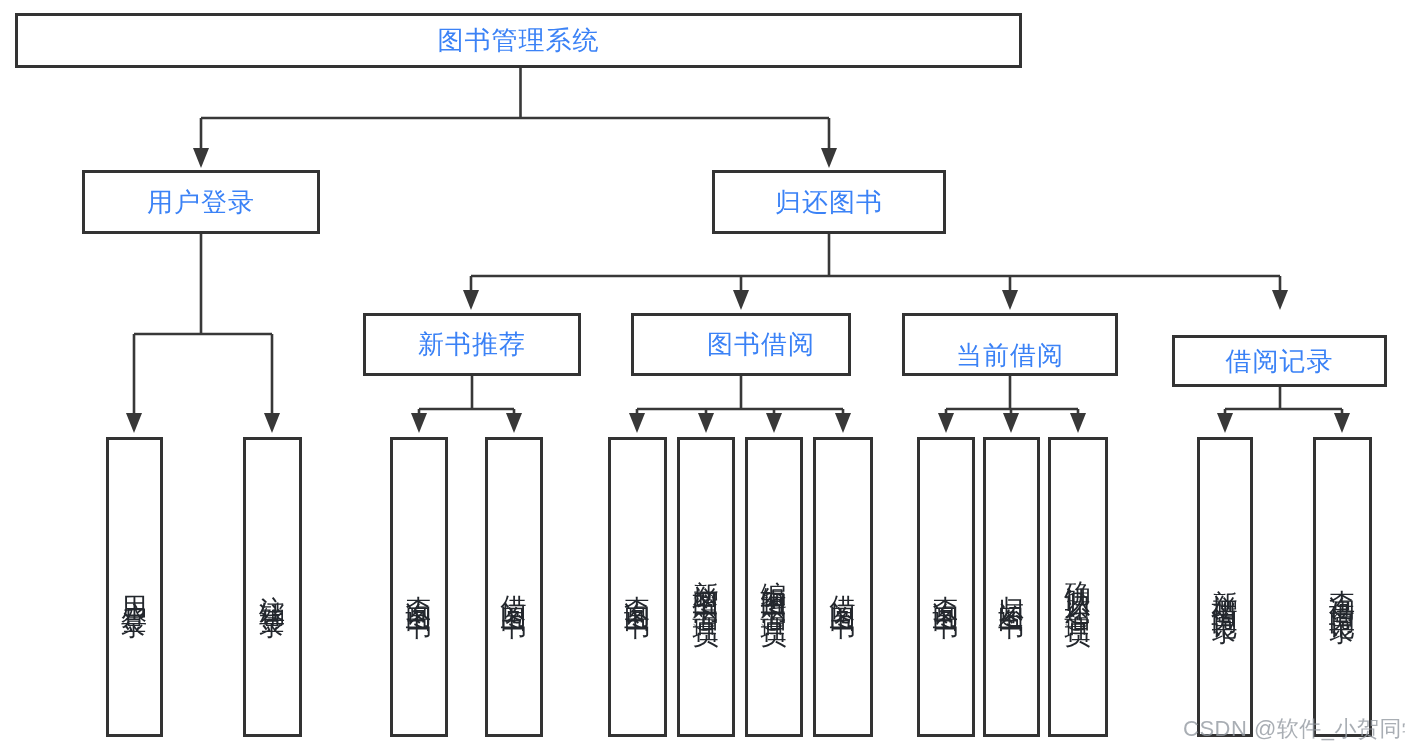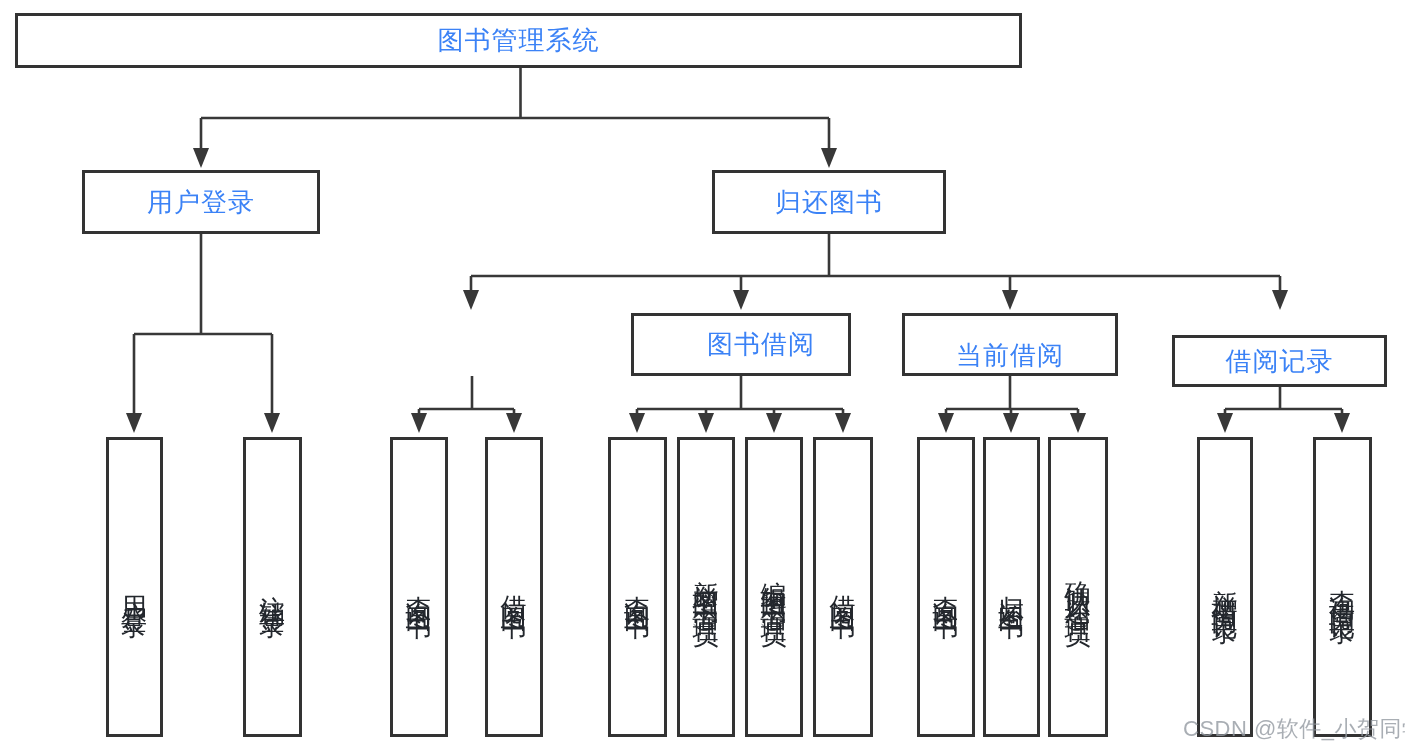--- a/index.html
+++ b/index.html
@@ -93,20 +93,23 @@
     <span class="hlabel">图书管理系统</span>
   </div>
 
   <div class="node" style="left:82px;top:170px;width:238px;height:64px;">
     <span class="hlabel">用户登录</span>
   </div>
   <div class="node" style="left:712px;top:170px;width:234px;height:64px;">
     <span class="hlabel">归还图书</span>
   </div>
 
+  <div class="node" style="left:363px;top:313px;width:218px;height:63px;">
+    <span class="hlabel">新书推荐</span>
+  </div>
   <div class="node" style="left:631px;top:313px;width:220px;height:63px;padding-left:40px;">
     <span class="hlabel">图书借阅</span>
   </div>
   <div class="node" style="left:902px;top:313px;width:216px;height:63px;align-items:flex-end;">
     <span class="hlabel">当前借阅</span>
   </div>
   <div class="node" style="left:1172px;top:313px;width:215px;height:52px;margin-top:22px;">
     <span class="hlabel">借阅记录</span>
   </div>
 

